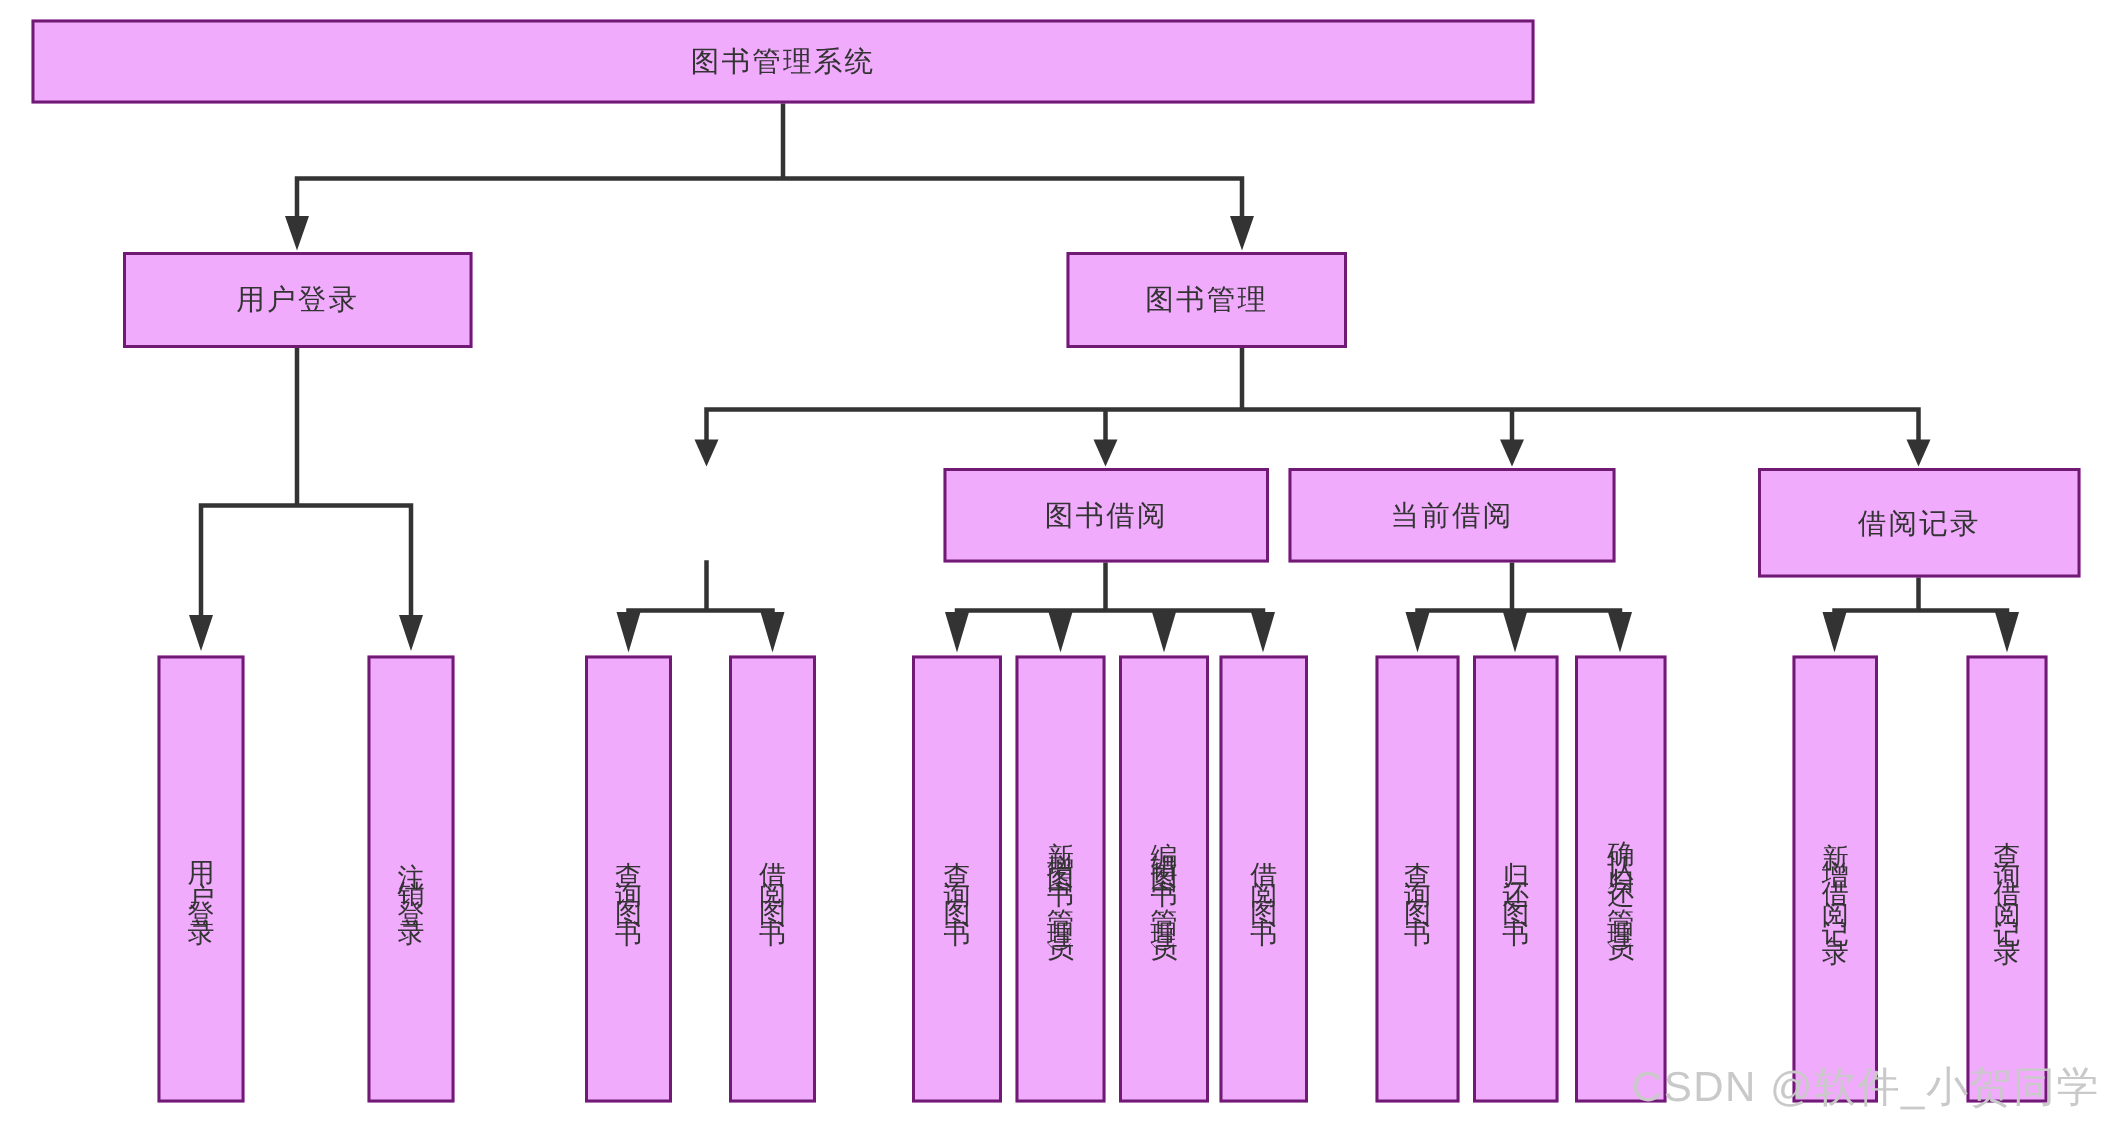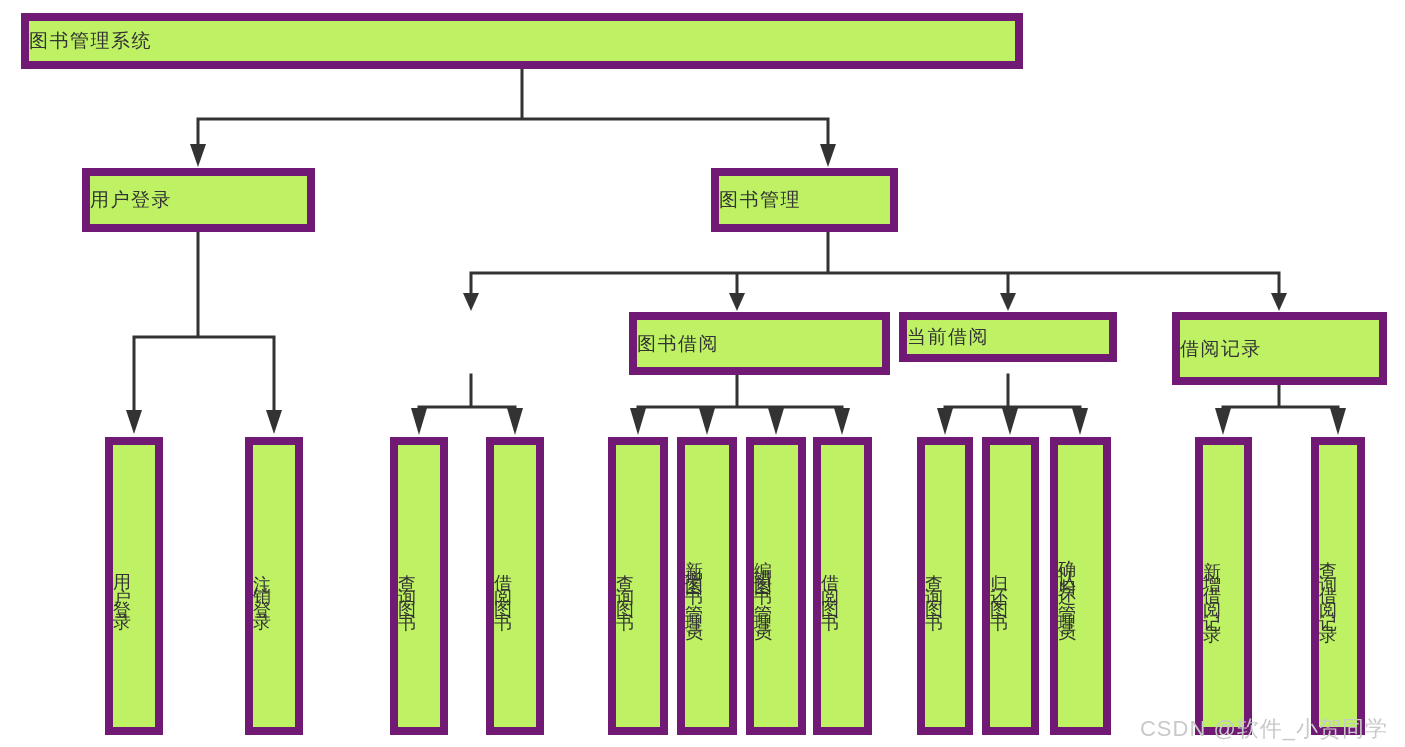--- a/index.html
+++ b/index.html
@@ -8,41 +8,42 @@
     width: 1405px;
     height: 747px;
     background: #ffffff;
     font-family: "Liberation Sans", "DejaVu Sans", sans-serif;
     overflow: hidden;
   }
   .wires { position: absolute; left: 0; top: 0; z-index: 1; }
   .box {
     position: absolute;
     box-sizing: border-box;
-    border: 8px solid #701a75;
-    background: #bef264;
+    border: 2px solid #701a75;
+    background: #f0abfc;
     display: flex;
     align-items: center;
+    justify-content: center;
     color: #333333;
     z-index: 2;
   }
   .box.h { font-size: 19px; letter-spacing: 1.5px; }
   .box.v { font-size: 18px; }
   .box.v .vlbl {
     writing-mode: vertical-rl;
     text-orientation: mixed;
     letter-spacing: 13px;
     line-height: 1;
   }
   .box.v .vlbl.long { letter-spacing: 9px; }
   .watermark {
     position: absolute;
-    right: 17px;
+    right: 5px;
     bottom: 3px;
-    font-size: 22px;
+    font-size: 28px;
     color: #c9c9c9;
     letter-spacing: 1px;
     z-index: 5;
     white-space: nowrap;
   }
 </style>
 </head>
 <body>
 
 <div id="canvas">
@@ -84,24 +85,24 @@
     <span>图书管理系统</span>
   </div>
 
   <div class="box h" style="left:82px; top:168px; width:233px; height:64px">
     <span>用户登录</span>
   </div>
   <div class="box h" style="left:711px; top:168px; width:187px; height:64px">
     <span>图书管理</span>
   </div>
 
-  <div class="box h" style="left:629px; top:312px; width:261px; height:63px">
+  <div class="box h" style="left:629px; top:312px; width:217px; height:63px">
     <span>图书借阅</span>
   </div>
-  <div class="box h" style="left:899px; top:312px; width:218px; height:50px">
+  <div class="box h" style="left:859px; top:312px; width:218px; height:63px">
     <span>当前借阅</span>
   </div>
   <div class="box h" style="left:1172px; top:312px; width:215px; height:73px">
     <span>借阅记录</span>
   </div>
 
   <div class="box v" style="left:105px; top:437px; width:58px; height:298px">
     <span class="vlbl">用户登录</span>
   </div>
   <div class="box v" style="left:245px; top:437px; width:58px; height:298px">

